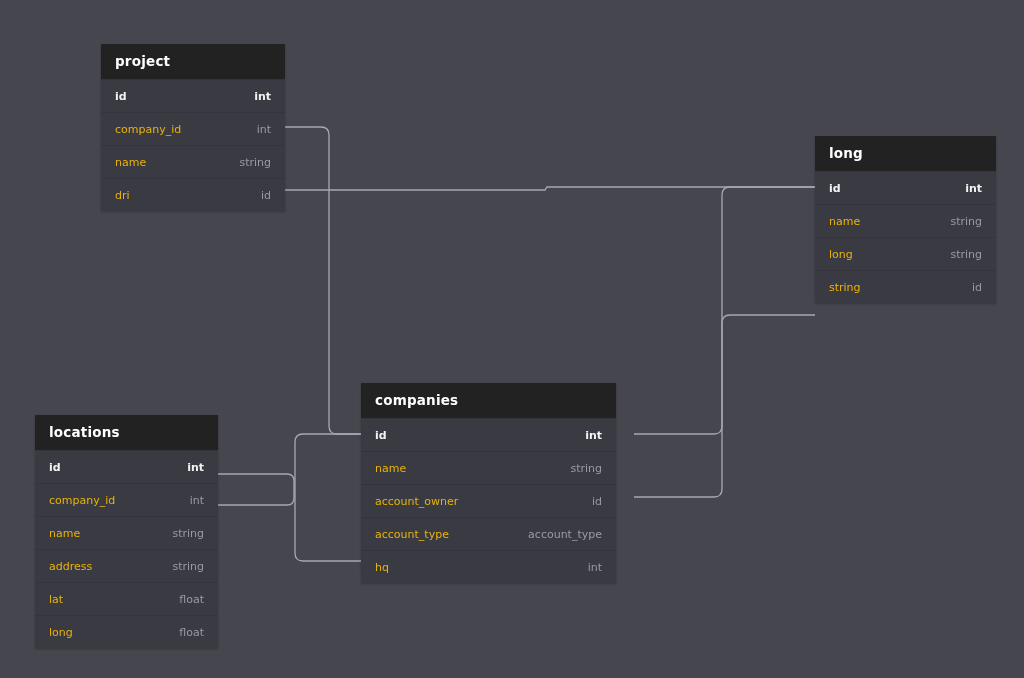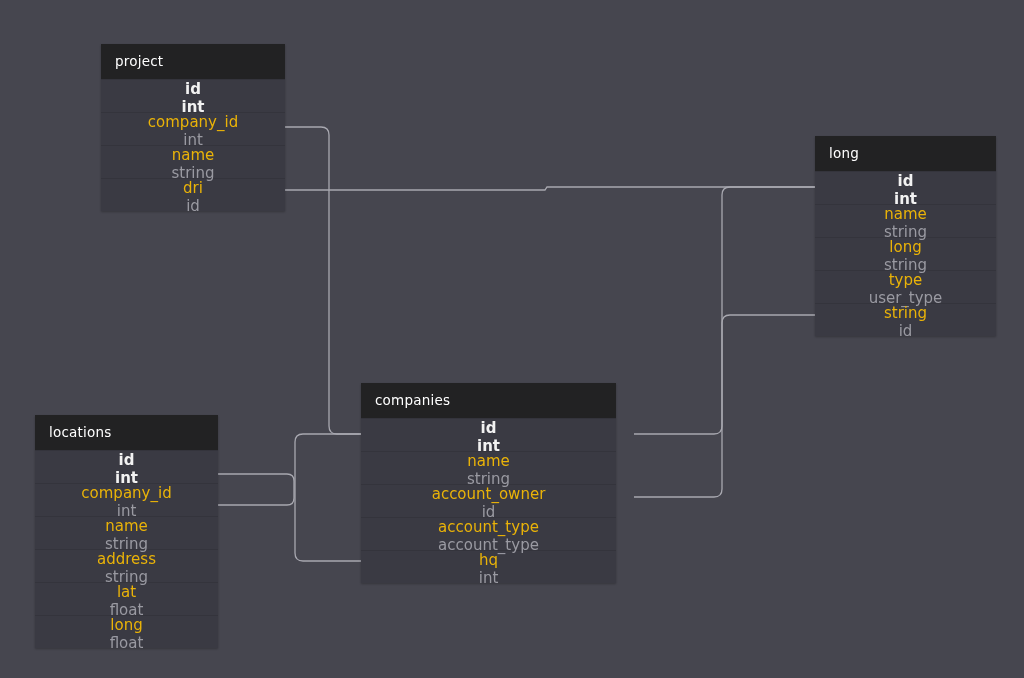--- a/index.html
+++ b/index.html
@@ -9,26 +9,26 @@
     font-family:"DejaVu Sans", "Liberation Sans", sans-serif;
   }
   svg.links { position:absolute; left:0; top:0; width:1024px; height:678px; pointer-events:none; }
   svg.links path { fill:none; stroke:#a8a8b0; stroke-width:1.3; }
   .table {
     position:absolute; background:#3a3a43;
     box-shadow:0 1px 2px rgba(0,0,0,0.25);
   }
   .table .hdr {
     height:35px; background:#222223; color:#ffffff;
-    font-weight:normal; font-size:13.5px; line-height:35px; padding-left:14px;
+    font-weight:bold; font-size:13.5px; line-height:35px; padding-left:14px;
     letter-spacing:0.2px;
   }
   .table .row {
     height:32px; display:flex; justify-content:space-between; align-items:center;
-    padding:0 14px; font-size:15px; border-top:1px solid #34343c;flex-direction:column;
+    padding:0 14px; font-size:11px; border-top:1px solid #34343c;
   }
   .table .row:first-of-type { border-top:none; }
   .row .fname { color:#eab308; }
   .row .ftype { color:#9a9aa2; }
   .row.pk .fname, .row.pk .ftype { color:#f2f2f2; font-weight:bold; }
 </style>
 </head>
 <body>
 
 <svg class="links">
@@ -71,24 +71,20 @@
     <span class="fname">id</span>
     <span class="ftype">int</span>
   </div>
   <div class="row">
     <span class="fname">name</span>
     <span class="ftype">string</span>
   </div>
   <div class="row">
     <span class="fname">long</span>
     <span class="ftype">string</span>
-  </div>
-  <div class="row">
-    <span class="fname">type</span>
-    <span class="ftype">user_type</span>
   </div>
   <div class="row">
     <span class="fname">string</span>
     <span class="ftype">id</span>
   </div>
 </div>
 
 <div class="table" style="left:361px; top:383px; width:255px;">
   <div class="hdr">companies</div>
   <div class="row pk">

